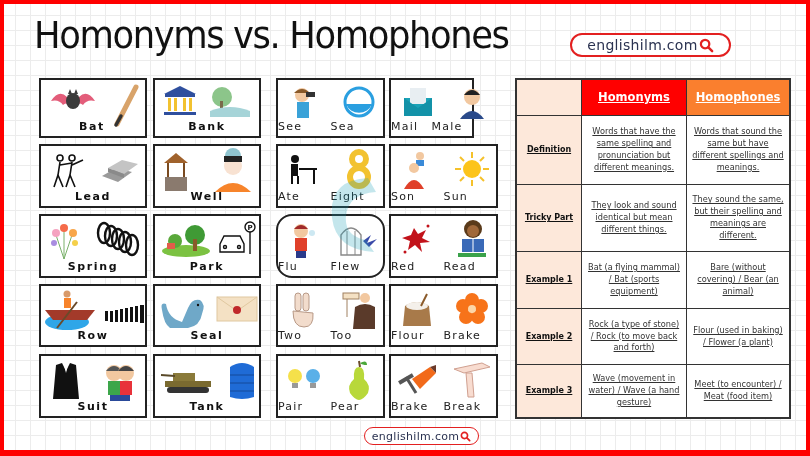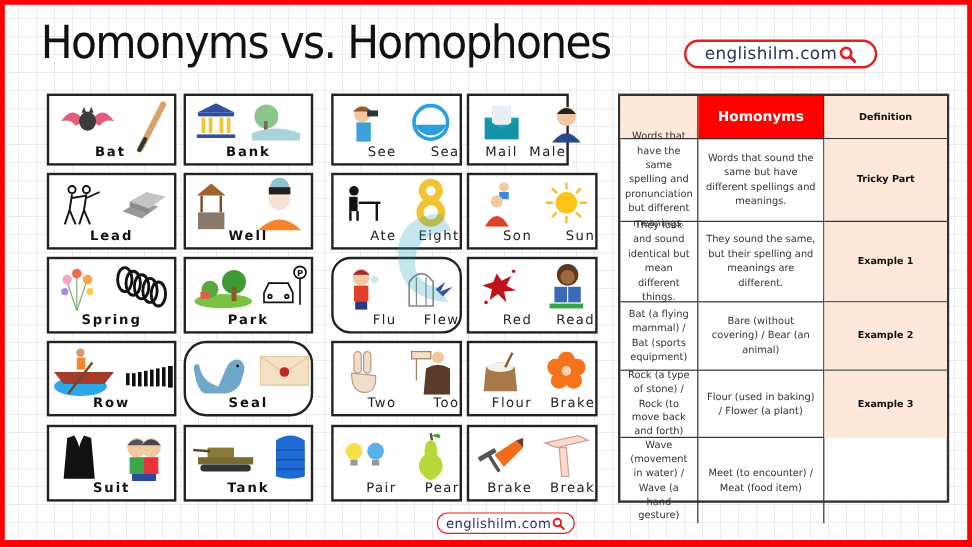--- a/index.html
+++ b/index.html
@@ -32,41 +32,41 @@
   .pill.bottom { left: 364px; top: 427px; width: 115px; height: 18px; font-size: 11px; border-width: 1.5px; }
   .pill .mag { color: #e32020; font-weight: bold; margin-left: 1px; }
 
   .card {
     position: absolute; border: 2px solid #222; background: #fff;
   }
   .card .word {
     position: absolute; left: 0; right: 0; bottom: 3px; text-align: center;
     font-size: 11px; font-weight: bold; letter-spacing: 1.6px; color: #111;
   }
-  .card .pair { position: absolute; bottom: 3px; font-size: 11px; letter-spacing: 1.2px; color: #222; width: 50%; text-align: right; }
+  .card .pair { position: absolute; bottom: 3px; font-size: 11px; letter-spacing: 1.2px; color: #222; width: 50%; text-align: left; }
   .card .pair.l { left: 0; }
   .card .pair.r { right: 0; }
   .pic { position: absolute; display: flex; align-items: center; justify-content: center; }
 
   .watermark {
     position: absolute; left: 318px; top: 170px; width: 70px; height: 90px;
     opacity: 0.25; pointer-events: none;
   }
 
   .tbl {
     position: absolute; left: 515px; top: 78px; width: 276px; height: 341px;
     border: 2px solid #333; background: #fff;
     display: grid;
     grid-template-columns: 65px 105px 1fr;
     grid-template-rows: 36px 69px 67px 57px 56px 1fr;
   }
   .tbl > div {
     border-right: 1.5px solid #333; border-bottom: 1.5px solid #333;
     display: flex; align-items: center; justify-content: center; text-align: center;
-    font-size: 8.2px; line-height: 1.45; color: #333; padding: 0 5px;
+    font-size: 8.2px; line-height: 1.45; color: #333; padding: 0 5px; text-decoration: underline;
   }
   .tbl > div:nth-child(3n) { border-right: none; }
   .tbl > div.last { border-bottom: none; }
   .tbl .corner { background: #fde8da; }
   .tbl .h-red { background: #ff0000; color: #fff; font-weight: bold; font-size: 11.5px; }
   .tbl .h-orange { background: #fa7f2e; color: #fff; font-weight: bold; font-size: 11.5px; }
   .tbl .rowlabel { background: #fde8da; font-weight: bold; color: #111; font-size: 8px; }
 </style>
 </head>
 <body>
@@ -224,21 +224,21 @@
         <rect x="12" y="7" width="3" height="12"></rect>
         <rect x="17" y="6" width="3" height="13"></rect>
         <rect x="22" y="5" width="3" height="14"></rect>
         <rect x="27" y="4" width="3" height="15"></rect>
         <rect x="32" y="3" width="3" height="16"></rect>
         <rect x="37" y="2" width="4" height="18"></rect>
       </svg>
   </div>
   <div class="word">Row</div>
 </div>
-<div class="card" style="left:153px;top:284px;width:108px;height:63px;border-radius:19px;">
+<div class="card" style="left:153px;top:284px;width:108px;height:63px;">
   <div class="pic" style="left:2px;top:6px;width:54px;height:40px;">
     <svg width="52" height="36" viewBox="0 0 52 36">
         <path d="M4 16 Q2 8 8 10 Q10 24 24 28 L30 14 Q34 4 42 6 Q48 10 44 20 Q42 32 30 34 L12 34 Q6 30 4 16Z" fill="#6fa8c8"></path>
         <circle cx="40" cy="11" r="1.2" fill="#111"></circle>
       </svg>
   </div>
   <div class="pic" style="left:60px;top:8px;width:44px;height:30px;">
     <svg width="42" height="28" viewBox="0 0 42 28">
         <rect x="1" y="2" width="40" height="24" fill="#f4e1c4" stroke="#e0c8a0"></rect>
         <path d="M1 2 L21 16 L41 2" fill="none" stroke="#e0c8a0"></path>
@@ -494,20 +494,21 @@
   <span class="pair r">Break</span>
 </div>
 
 <svg class="watermark" viewBox="0 0 70 90">
     <path d="M50 8 Q10 10 14 48 Q18 80 56 82 L48 70 Q26 66 28 46 Q30 24 58 22Z" fill="#1aa0b8"></path>
   </svg>
 
 <div class="tbl">
   <div class="corner"></div>
   <div class="h-red">Homonyms</div>
+  <div class="h-orange">Homophones</div>
 
   <div class="rowlabel">Definition</div>
   <div>Words that have the same spelling and pronunciation but different meanings.</div>
   <div>Words that sound the same but have different spellings and meanings.</div>
 
   <div class="rowlabel">Tricky Part</div>
   <div>They look and sound identical but mean different things.</div>
   <div>They sound the same, but their spelling and meanings are different.</div>
 
   <div class="rowlabel">Example 1</div>

